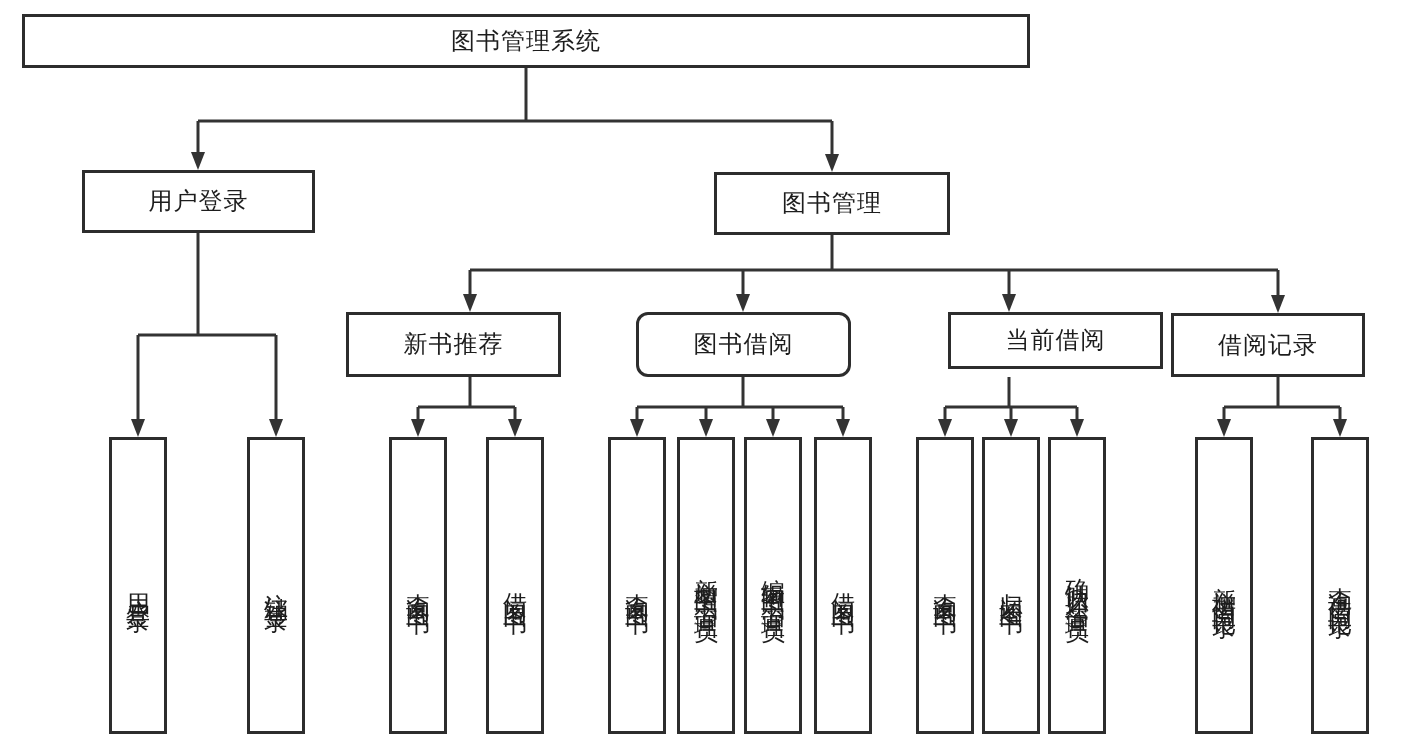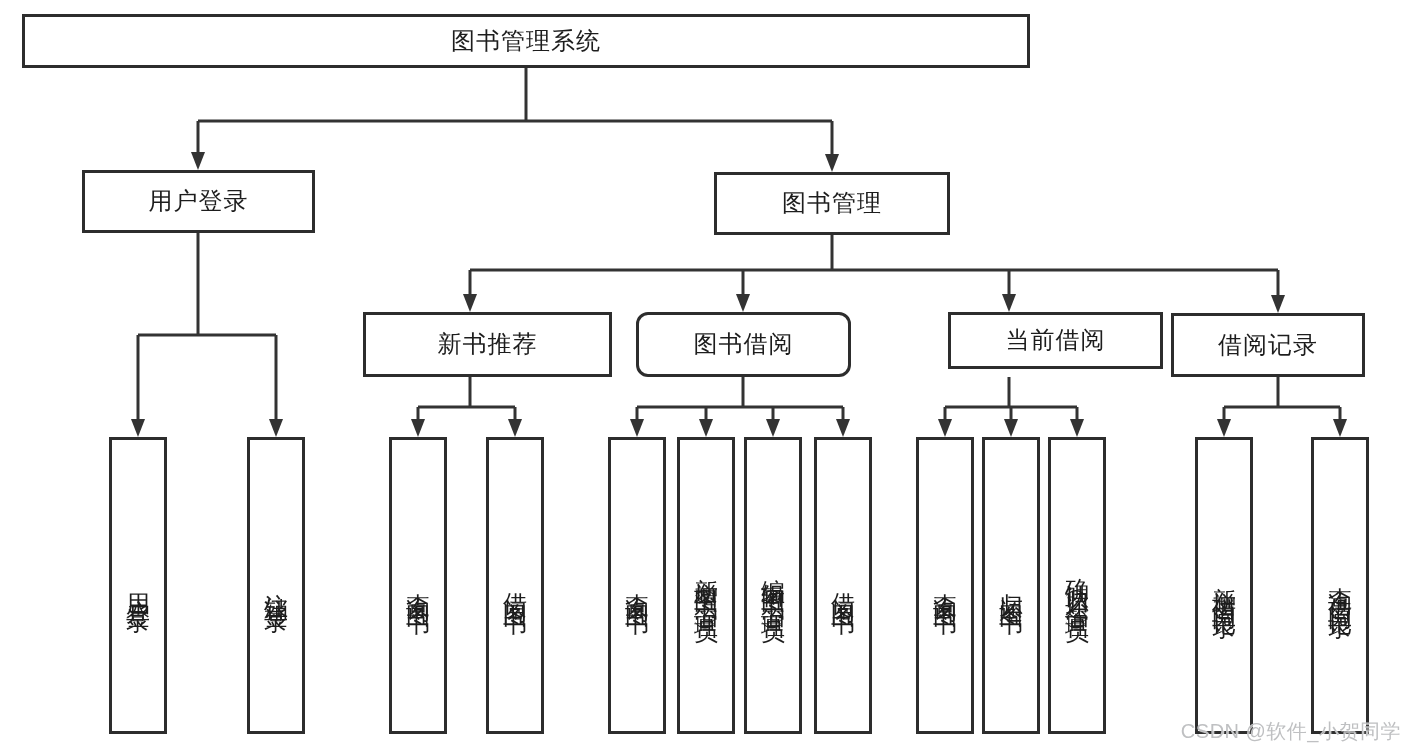--- a/index.html
+++ b/index.html
@@ -113,21 +113,21 @@
     <span>图书管理系统</span>
   </div>
 
   <div class="box" style="left:82px;top:170px;width:233px;height:63px;">
     <span>用户登录</span>
   </div>
   <div class="box" style="left:714px;top:172px;width:236px;height:63px;">
     <span>图书管理</span>
   </div>
 
-  <div class="box" style="left:363px;top:312px;width:249px;height:65px;font-family:Liberation Serif, serif;">
+  <div class="box" style="left:346px;top:312px;width:215px;height:65px;font-family:Liberation Serif, serif;">
     <span>新书推荐</span>
   </div>
   <div class="box" style="left:636px;top:312px;width:215px;height:65px;border-radius:12px;">
     <span>图书借阅</span>
   </div>
   <div class="box" style="left:948px;top:312px;width:215px;height:57px;">
     <span>当前借阅</span>
   </div>
   <div class="box" style="left:1171px;top:313px;width:194px;height:64px;">
     <span>借阅记录</span>
@@ -170,14 +170,13 @@
     <span>确认归还（管理员）</span>
   </div>
 
   <div class="box leaf" style="left:1195px;top:437px;width:58px;height:297px;">
     <span>新增借阅记录</span>
   </div>
   <div class="box leaf" style="left:1311px;top:437px;width:58px;height:297px;">
     <span>查询借阅记录</span>
   </div>
 
-  <div id="watermark">CSDN @软件_小贺同学</div>
 </div>
 
 </body></html>

